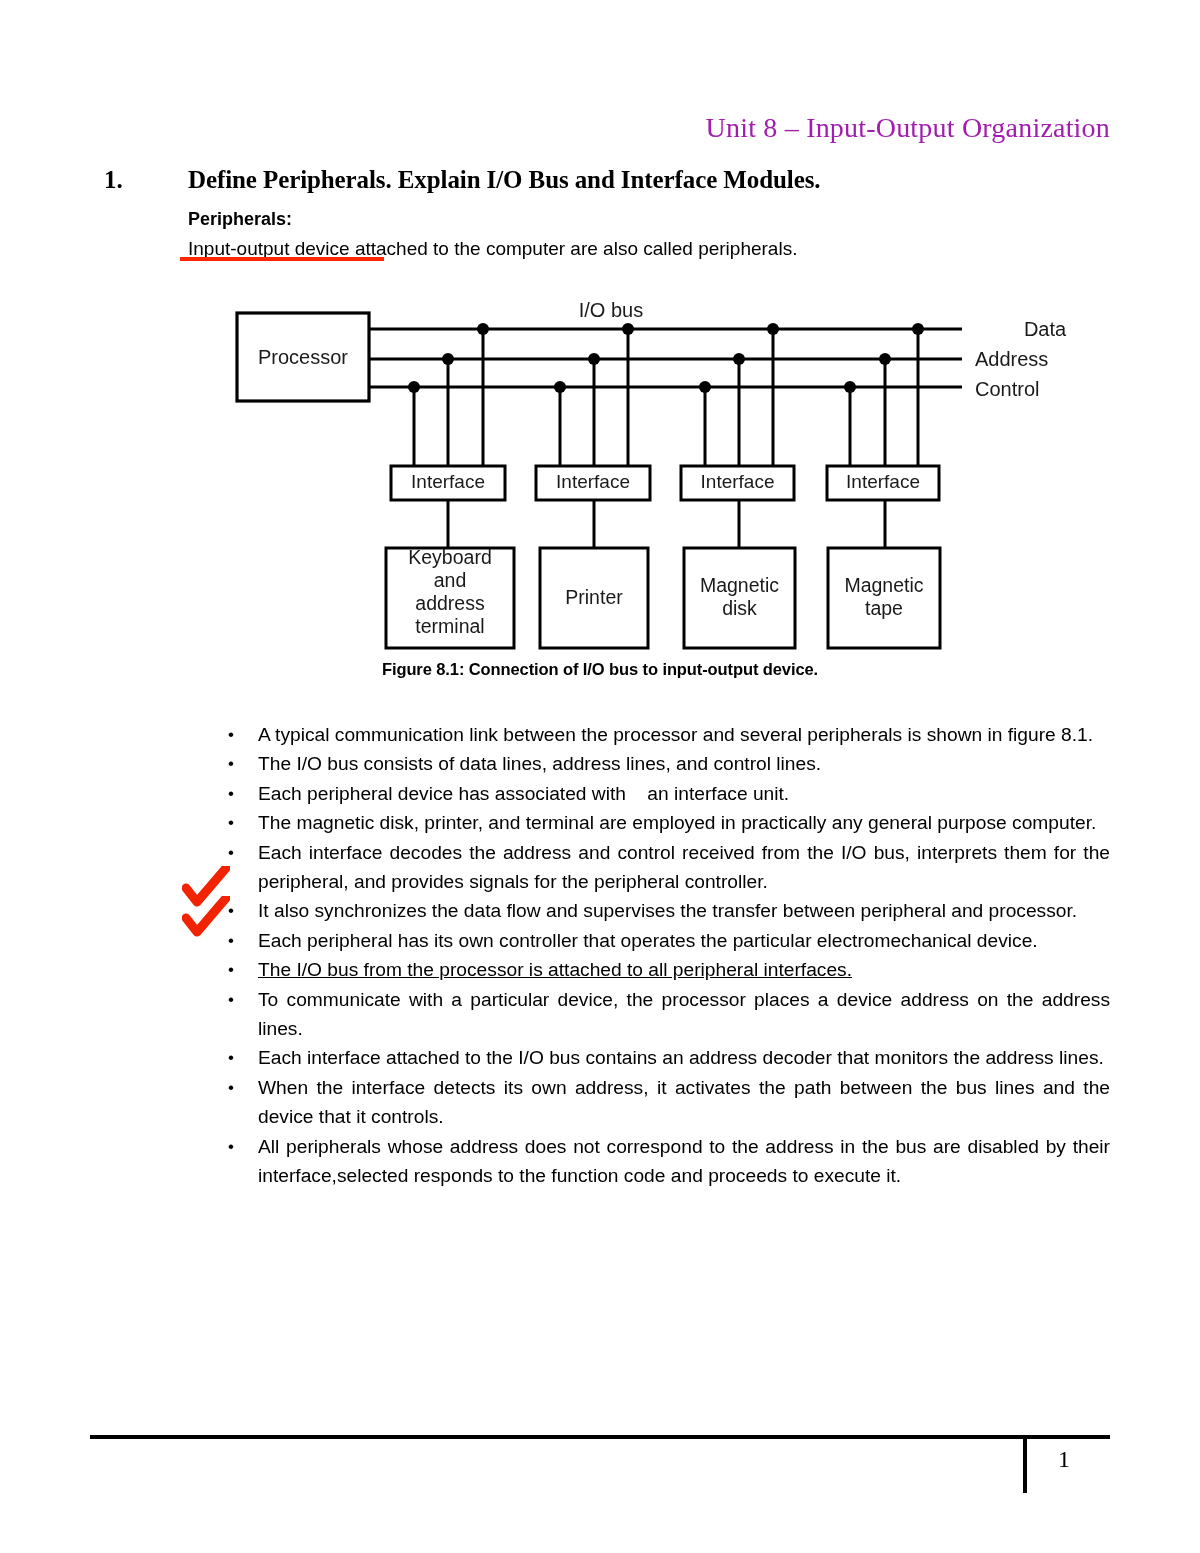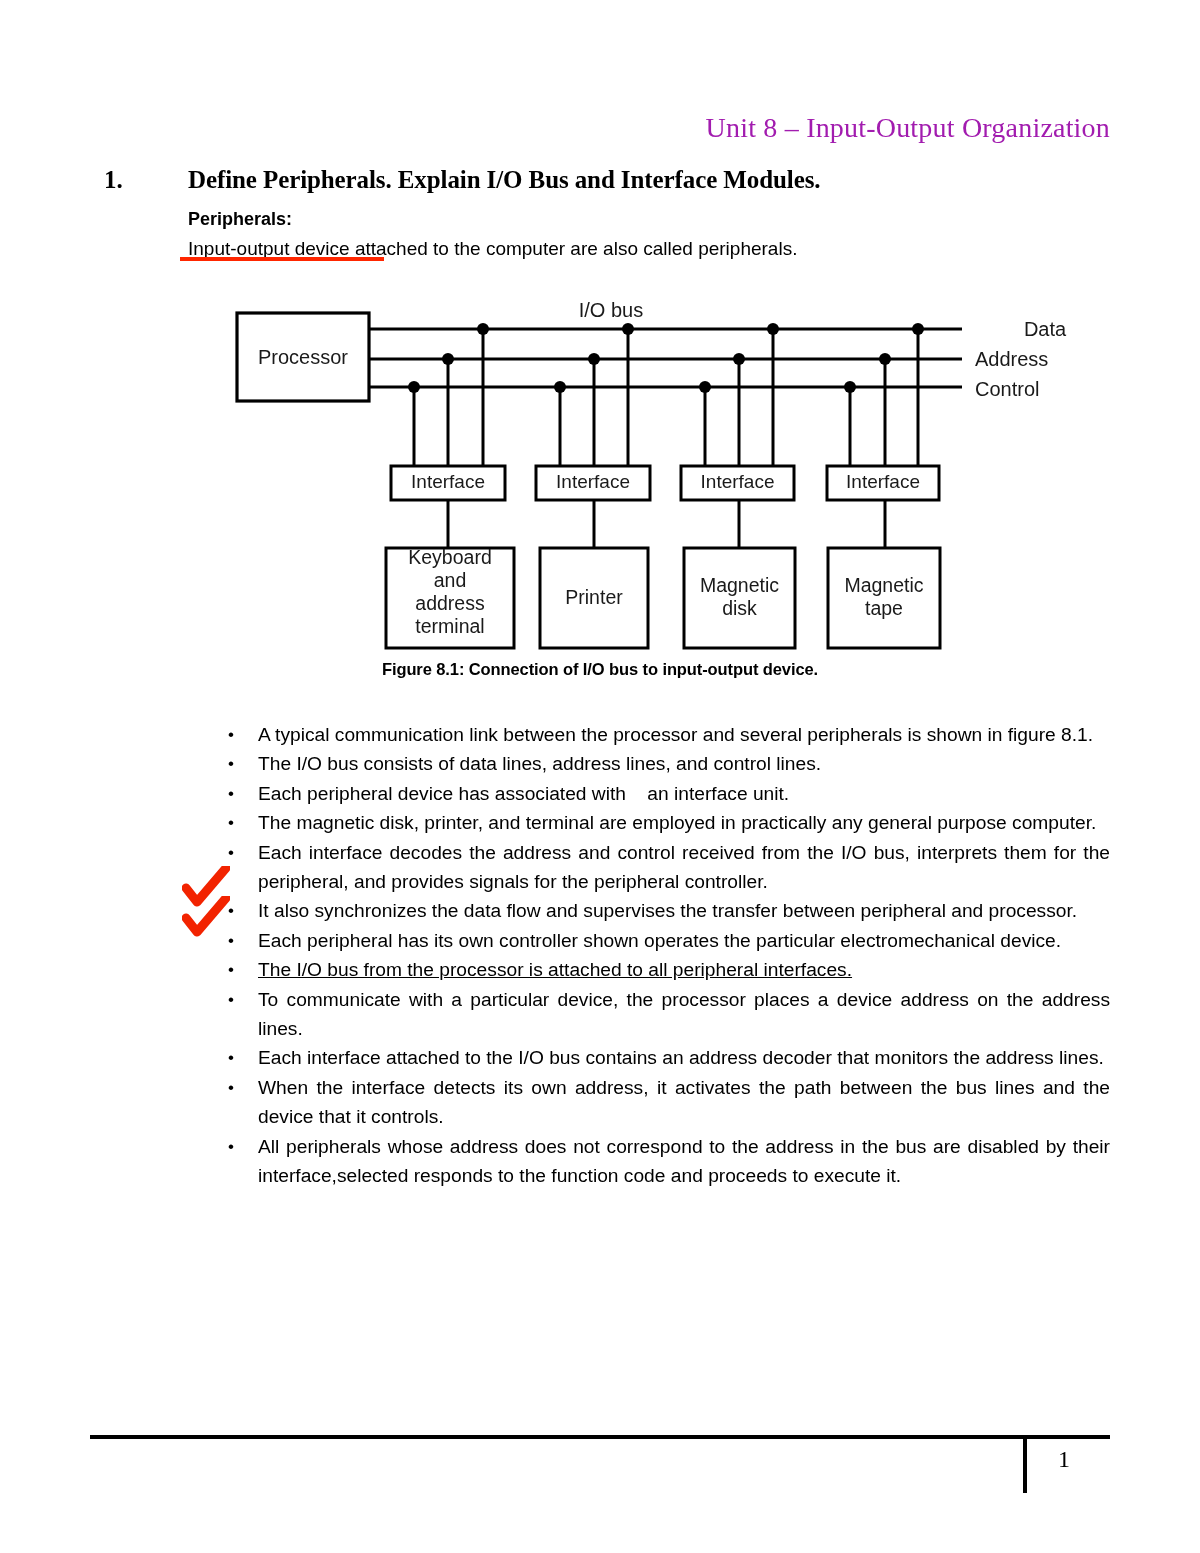--- a/index.html
+++ b/index.html
@@ -255,21 +255,21 @@
 
   <div class="fig-caption">Figure 8.1: Connection of I/O bus to input-output device.</div>
 
   <div class="bullets">
     <div class="bullet">A typical communication link between the processor and several peripherals is shown in figure 8.1.</div>
     <div class="bullet">The I/O bus consists of data lines, address lines, and control lines.</div>
     <div class="bullet" style="text-align:left;white-space:pre;">Each peripheral device has associated with    an interface unit.</div>
     <div class="bullet">The magnetic disk, printer, and terminal are employed in practically any general purpose computer.</div>
     <div class="bullet">Each interface decodes the address and control received from the I/O bus, interprets them for the peripheral, and provides signals for the peripheral controller.</div>
     <div class="bullet">It also synchronizes the data flow and supervises the transfer between peripheral and processor.</div>
-    <div class="bullet">Each peripheral has its own controller shown operates the particular electromechanical device.</div>
+    <div class="bullet">Each peripheral has its own controller that operates the particular electromechanical device.</div>
     <div class="bullet" style="text-align:left;text-decoration:underline;">The I/O bus from the processor is attached to all peripheral interfaces.</div>
     <div class="bullet">To communicate with a particular device, the processor places a device address on the address lines.</div>
     <div class="bullet">Each interface attached to the I/O bus contains an address decoder that monitors the address lines.</div>
     <div class="bullet">When the interface detects its own address, it activates the path between the bus lines and the device that it controls.</div>
     <div class="bullet">All peripherals whose address does not correspond to the address in the bus are disabled by their interface,selected responds to the function code and proceeds to execute it.</div>
   </div>
 
   <div class="check" style="left:182px;top:866px;">
     <svg width="48" height="42" viewBox="0 0 48 42">
       <path d="M4 22 L15 36 L44 2" stroke="#f22300" stroke-width="9" fill="none" stroke-linecap="round" stroke-linejoin="round"></path>

